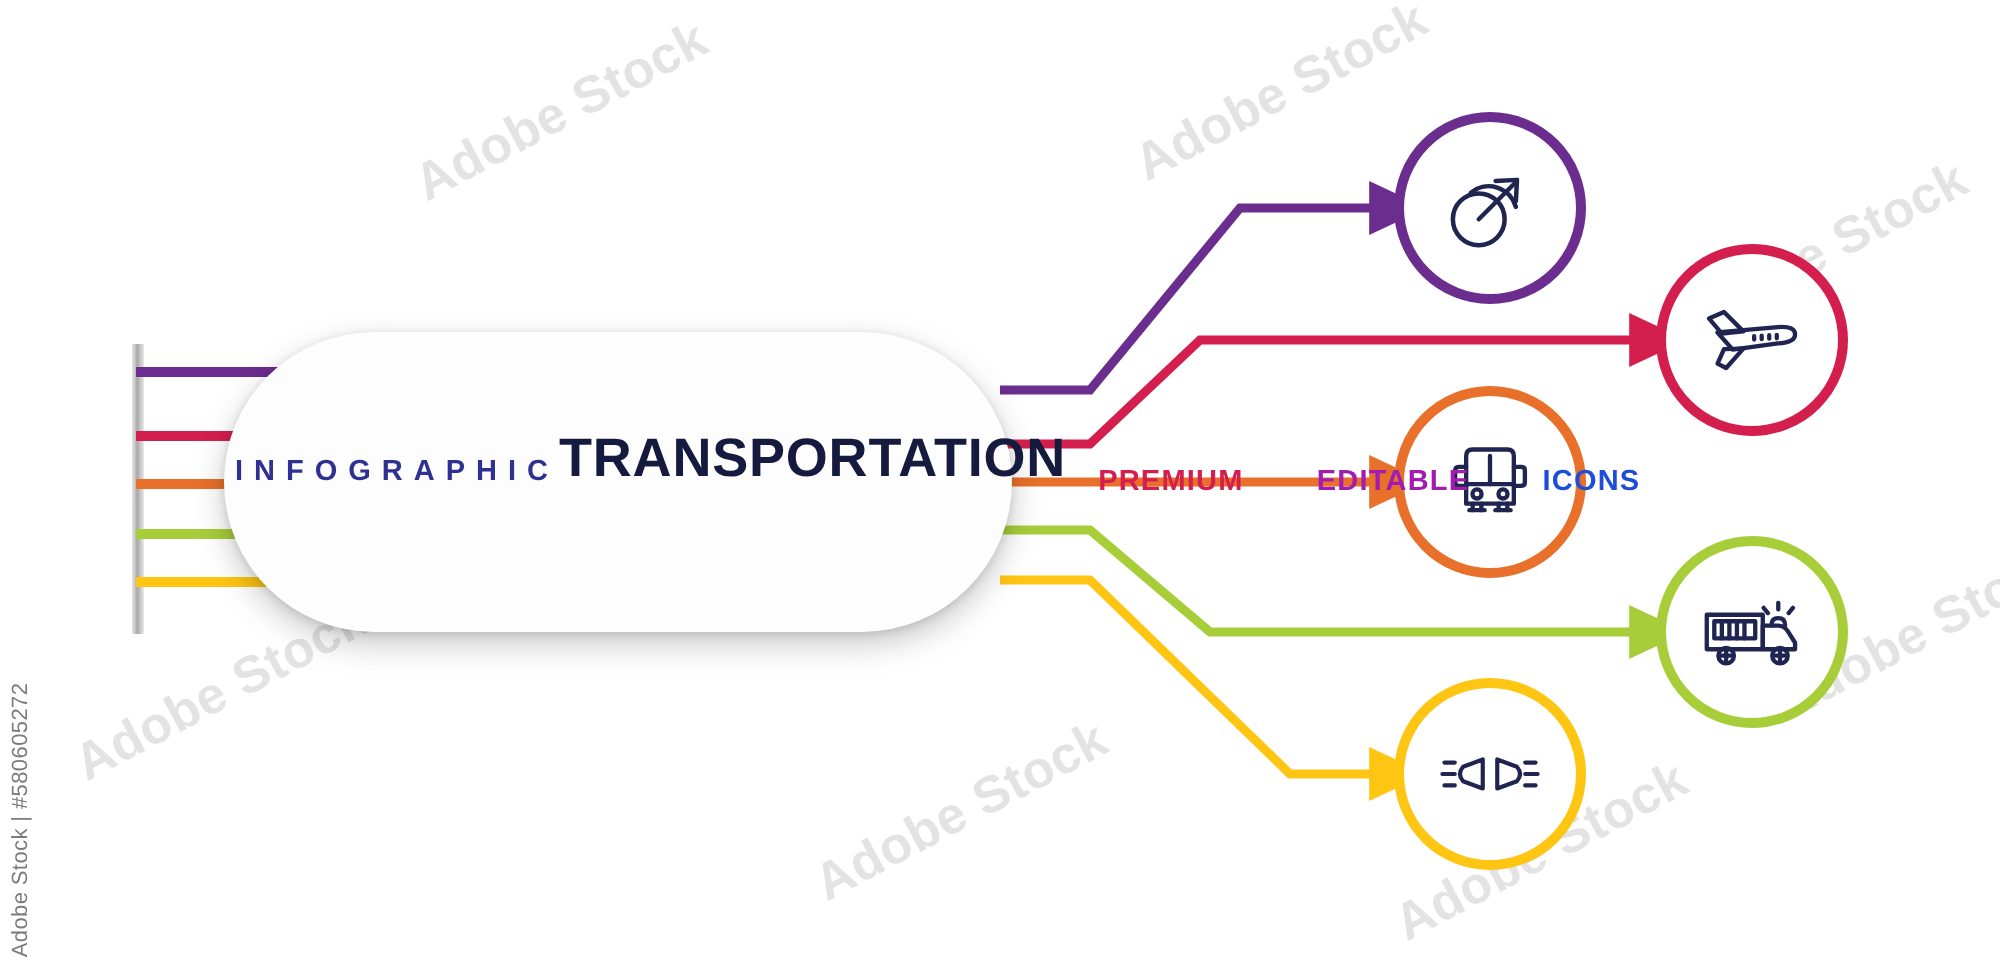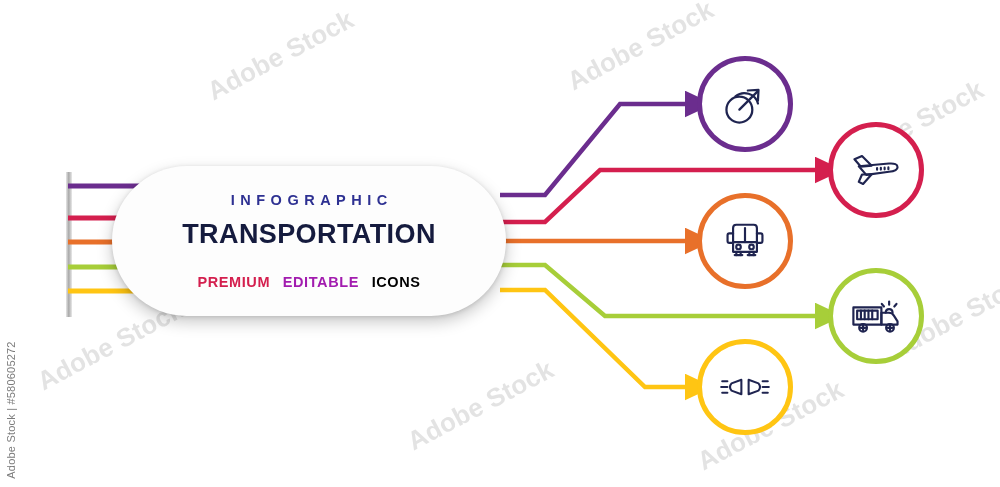--- a/index.html
+++ b/index.html
@@ -27,23 +27,21 @@
     position: absolute;
     left: 112px;
     top: 166px;
     width: 394px;
     height: 150px;
     background: #fdfdfd;
     border-radius: 75px;
     box-shadow: 0 6px 16px rgba(0,0,0,0.22), 0 1px 4px rgba(0,0,0,0.12);
     z-index: 5;
     display: flex;
-    flex-direction: column;
     align-items: center;
-    justify-content: center;
   }
   .card-eyebrow {
     font-size: 14.5px;
     font-weight: bold;
     letter-spacing: 5.5px;
     color: #2e3192;
     margin-bottom: 11px;
     text-indent: 5.5px;
   }
   .card-title {
@@ -52,24 +50,24 @@
     letter-spacing: 0.4px;
     color: #151b3e;
     margin-bottom: 24px;
   }
   .card-tags {
     font-size: 14.5px;
     font-weight: bold;
     letter-spacing: 0.6px;
     white-space: nowrap;
   }
-  .card-tags span { margin: 0 4px; }
+  .card-tags span { margin: 0 16px; }
   .tag-premium  { color: #d41f4e; }
   .tag-editable { color: #a21caf; }
-  .tag-icons    { color: #000000; }
+  .tag-icons    { color: #1d4ed8; }
 
   
   .icon-node {
     position: absolute;
     border-radius: 50%;
     background: #ffffff;
     box-sizing: border-box;
     display: flex;
     align-items: center;
     justify-content: center;

